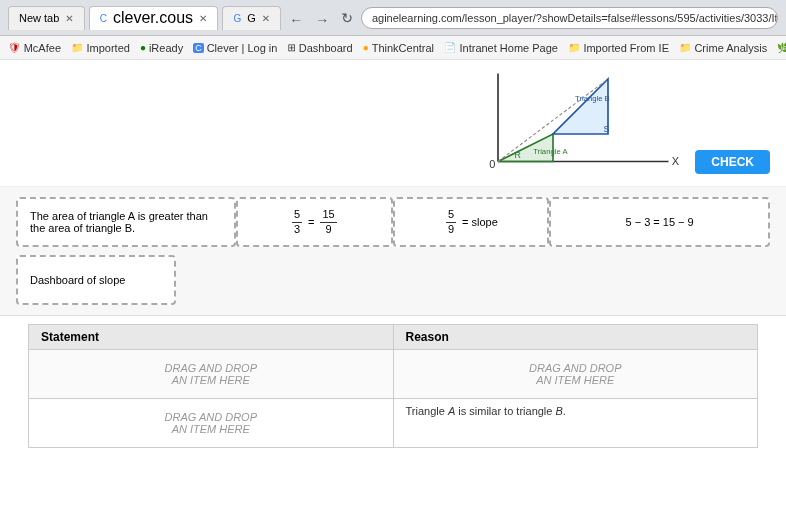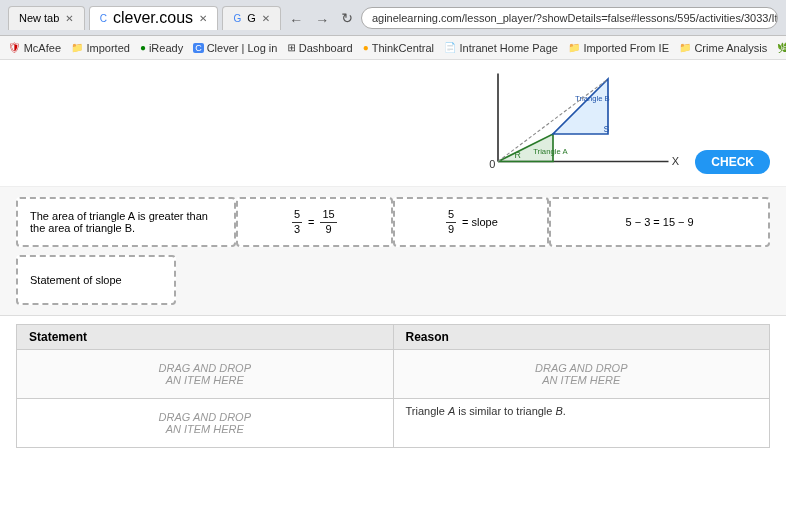--- a/index.html
+++ b/index.html
@@ -114,21 +114,21 @@
       border-radius: 4px;
       padding: 5px 16px;
       font-size: 12px;
       font-weight: bold;
       cursor: pointer;
       color: #333;
     }
     .btn-check {
       background: #2196f3;
       border: none;
-      border-radius: 12px;
+      border-radius: 4px;
       padding: 5px 16px;
       font-size: 12px;
       font-weight: bold;
       cursor: pointer;
       color: white;
     }
 
     
     .drag-items-section {
       padding: 10px 16px;
@@ -184,21 +184,21 @@
       align-items: center;
       min-height: 50px;
       min-width: 130px;
       max-width: 160px;
       margin-top: 8px;
     }
 
     
     .proof-section {
       flex: 1;
-      padding: 8px 16px;
+      padding: 8px 28px;
       overflow: hidden;
     }
     .proof-table {
       width: 100%;
       border-collapse: collapse;
       font-size: 11px;
     }
     .proof-table th {
       background: #e8e8e8;
       padding: 5px 12px;
@@ -358,21 +358,21 @@
           <span>= slope</span>
         </span>
       </div>
 
       <div class="drag-item narrow">
         <span>5 − 3 = 15 − 9</span>
       </div>
     </div>
 
     <div class="definition-item">
-      <span>Statement of slope</span>
+      <span>Dashboard of slope</span>
     </div>
   </div>
 
   <div class="proof-section">
     <table class="proof-table">
       <thead>
         <tr>
           <th style="width:50%;">Statement</th>
           <th style="width:50%;">Reason</th>
         </tr>

